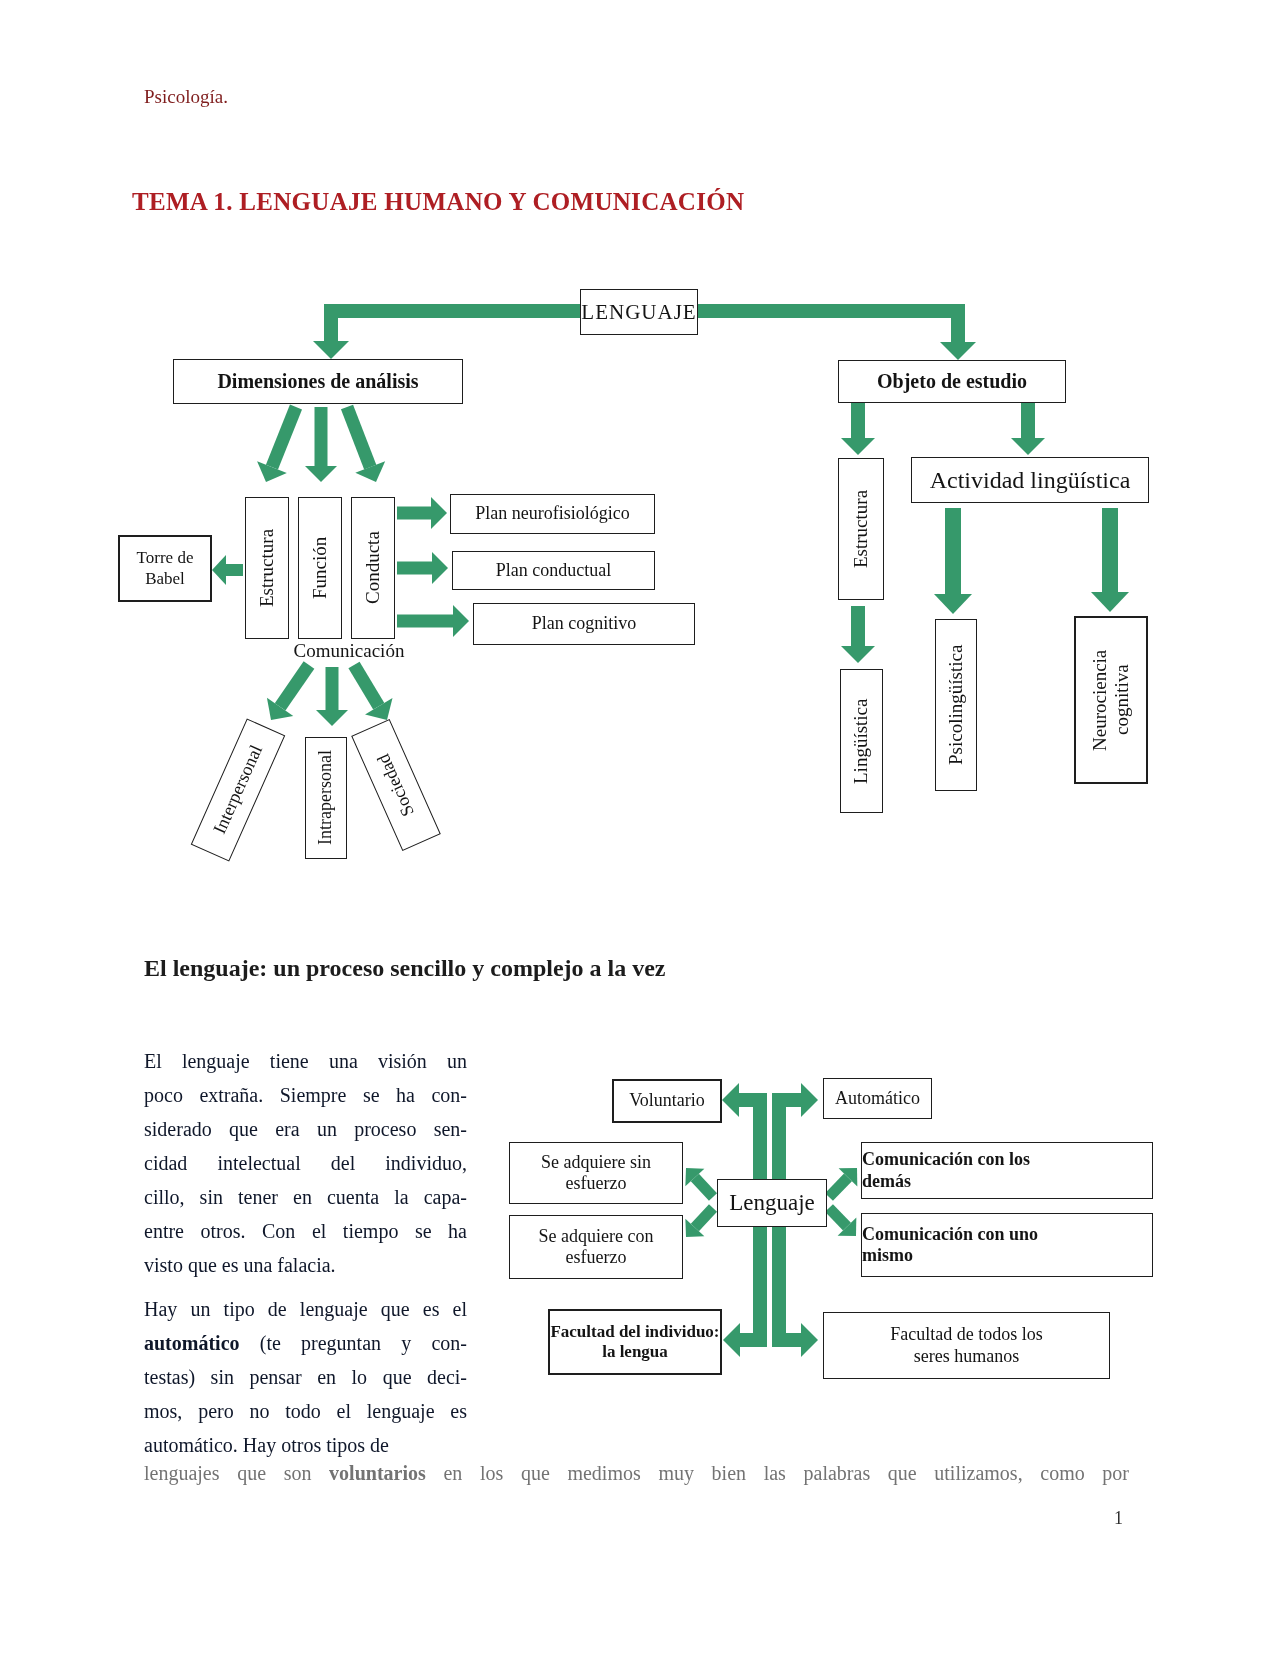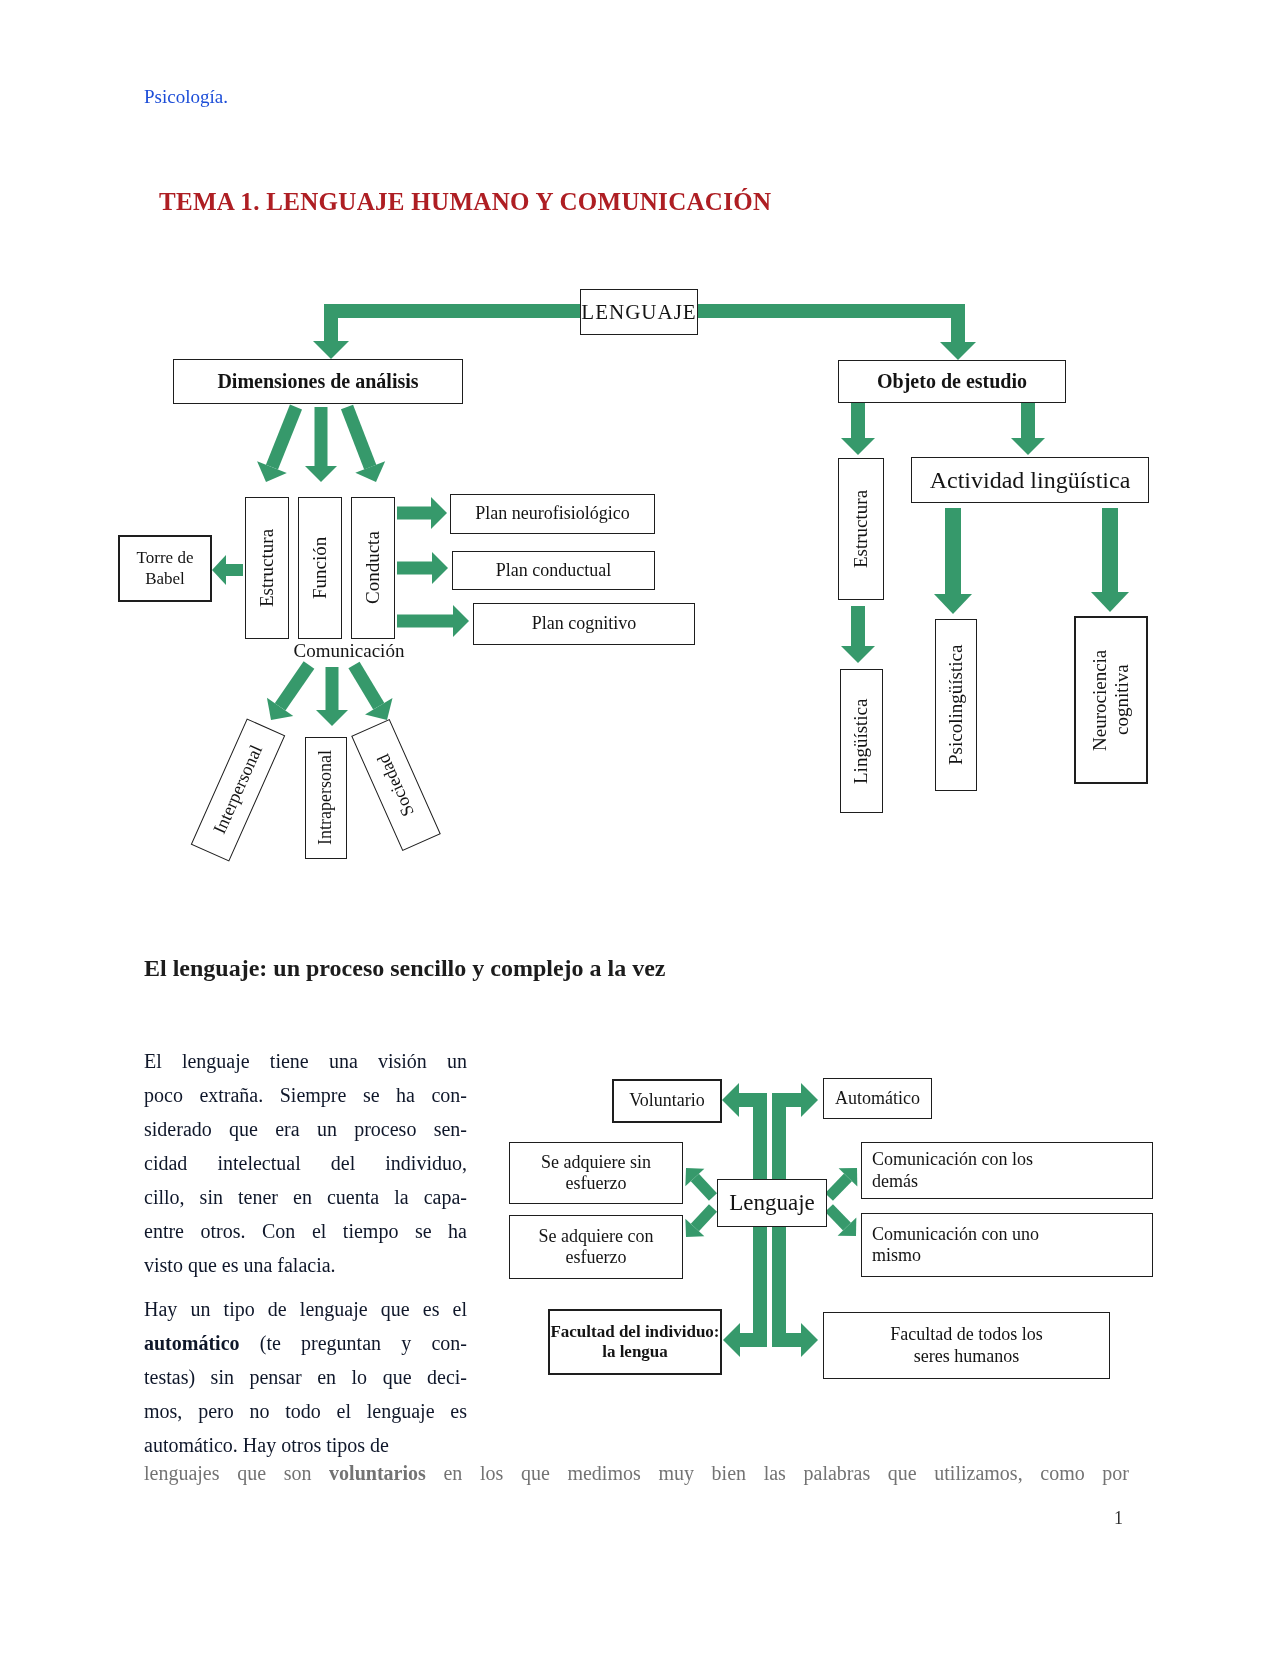--- a/index.html
+++ b/index.html
@@ -2,30 +2,30 @@
 <html><head>
 <meta charset="utf-8">
 <style>
   html,body{margin:0;padding:0;background:#888;}
   .page{
     position:relative; width:1280px; height:1656px; margin:0 auto;
     background:#ffffff; overflow:hidden;
     font-family:"Liberation Serif","DejaVu Serif",serif; color:#1c1c1c;
   }
   #arrows{position:absolute; left:0; top:0; z-index:0;}
-  .hdr{position:absolute; left:144px; top:86px; font-size:19px; color:#1d4ed8;}
-  .title{position:absolute; left:159px; top:188px; margin:0; font-size:25px; font-weight:bold; letter-spacing:.3px;}
+  .hdr{position:absolute; left:144px; top:86px; font-size:19px; color:#7f1d1d;}
+  .title{position:absolute; left:132px; top:188px; margin:0; font-size:25px; font-weight:bold; letter-spacing:.3px;}
   .bx{
     position:absolute; z-index:1; background:#fff; border:1.6px solid #1e1e1e;
     display:flex; align-items:center; justify-content:center;
     font-size:19px; line-height:1.18; text-align:center; white-space:pre-line; color:#141414;
   }
   .bx.bold{font-weight:bold;}
   .bx.v{writing-mode:vertical-rl; transform:rotate(180deg);}
-  .bx.tl{justify-content:flex-start; text-align:left; padding-left:10px; box-sizing:border-box;}
+  .bx.tl{justify-content:flex-start; text-align:left; box-sizing:border-box;font-weight:bold;}
   .bx.thick{border-width:2.4px;}
   .lbl{position:absolute; z-index:1; font-size:19px; color:#141414;}
   .sec-heading{position:absolute; left:144px; top:955px; margin:0; font-size:24px; font-weight:bold;}
   .para{position:absolute; left:144px; width:323px; font-size:20px; line-height:34px; color:#0f172a; z-index:1;}
   .jline{text-align:justify; text-align-last:justify; text-justify:inter-word;}
   .jline.last{text-align-last:left;}
   .fullline{position:absolute; left:144px; top:1456px; width:985px; font-size:20px; line-height:34px; color:#737373; z-index:1;}
   .pagenum{position:absolute; left:1114px; top:1508px; font-size:18px; color:#2f2f2f;}
 </style>
 </head>

